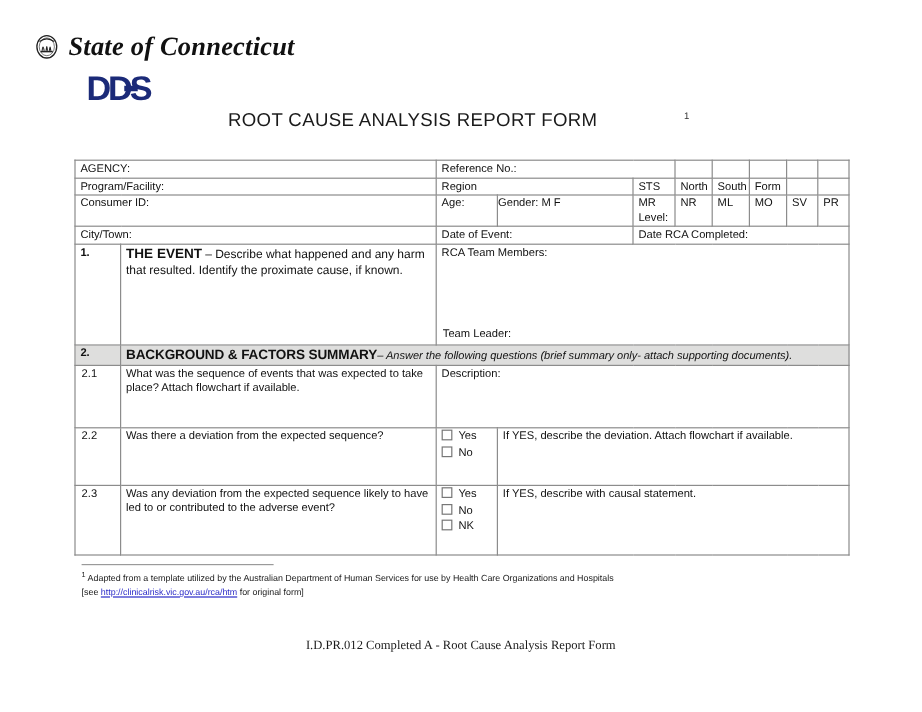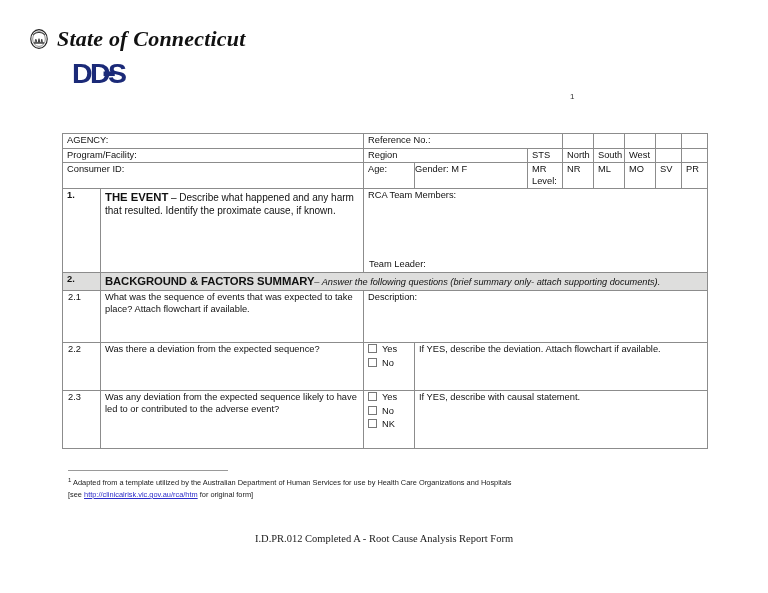--- a/index.html
+++ b/index.html
@@ -130,20 +130,21 @@
       <path d="M9 12 Q20 4 31 12" stroke="#222" stroke-width="1.6" fill="none"></path>
     </svg>
     <span class="state-name">State of Connecticut</span>
   </div>
 
   <svg class="dds-logo" viewBox="0 0 220 64">
     <text x="0" y="50" font-family="Liberation Sans, sans-serif" font-size="56" font-weight="bold" fill="#1b2a78" letter-spacing="-5">DDS</text>
     <rect x="62" y="27" width="22" height="9" fill="#1b2a78"></rect>
   </svg>
 
+  <div class="form-title">ROOT CAUSE ANALYSIS REPORT FORM</div>
   <div class="title-fn">1</div>
 
   <table class="form-table">
     <colgroup>
       <col style="width:38px">
         <col style="width:263px">
       <col style="width:51px">
         <col style="width:113px">
       <col style="width:35px">
         <col style="width:31px">
@@ -163,37 +164,42 @@
       <td></td>
       <td></td>
     </tr>
 
     <tr>
       <td colspan="2" class="vmid">Program/Facility:</td>
       <td colspan="2" class="vmid">Region</td>
       <td class="vmid ctr">STS</td>
       <td class="vmid ctr tiny">North</td>
       <td class="vmid ctr tiny">South</td>
-      <td class="vmid ctr tiny">West</td>
+      <td class="vmid ctr tiny">Form</td>
       <td></td>
       <td></td>
     </tr>
 
     <tr style="height:26px">
       <td colspan="2" class="vmid">Consumer ID:</td>
       <td class="vmid">Age:</td>
       <td class="vmid" style="padding-left:0">Gender:  M  F</td>
       <td class="vmid">MR Level:</td>
       <td class="vmid ctr">NR</td>
       <td class="vmid ctr">ML</td>
       <td class="vmid ctr">MO</td>
       <td class="vmid ctr">SV</td>
       <td class="vmid ctr">PR</td>
     </tr>
 
+    <tr>
+      <td colspan="2" class="vmid">City/Town:</td>
+      <td colspan="2" class="vmid">Date of Event:</td>
+      <td colspan="6" class="vmid">Date RCA Completed:</td>
+    </tr>
 
     <tr style="height:84px">
       <td class="num">1.</td>
       <td class="pad6">
         <span class="evt-title">THE EVENT</span>
         <span class="evt-desc">– Describe what happened and any harm that resulted.  Identify the proximate cause, if known.</span>
       </td>
       <td colspan="8" class="relcell pad6">
         <div>RCA Team Members:</div>
         <div class="bottom-lbl">Team Leader:</div>

